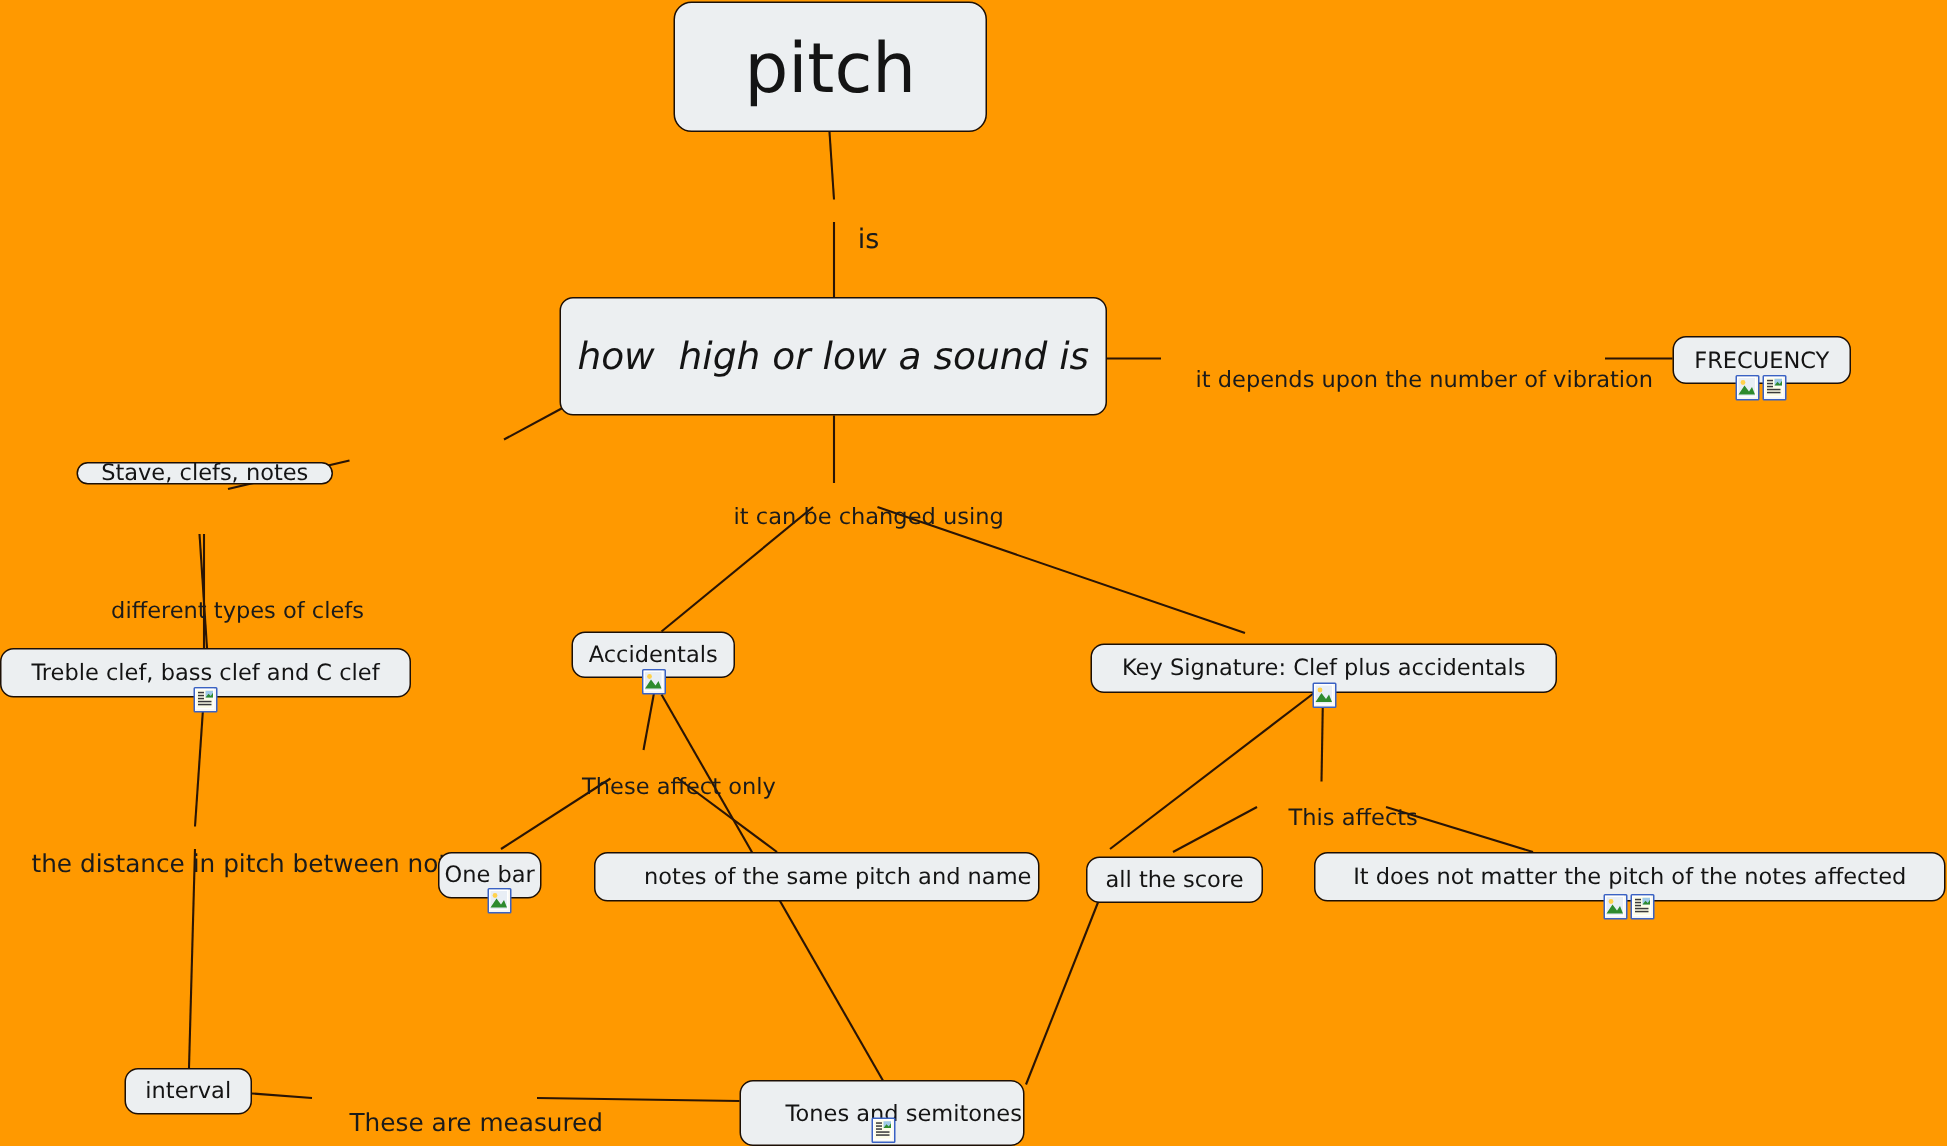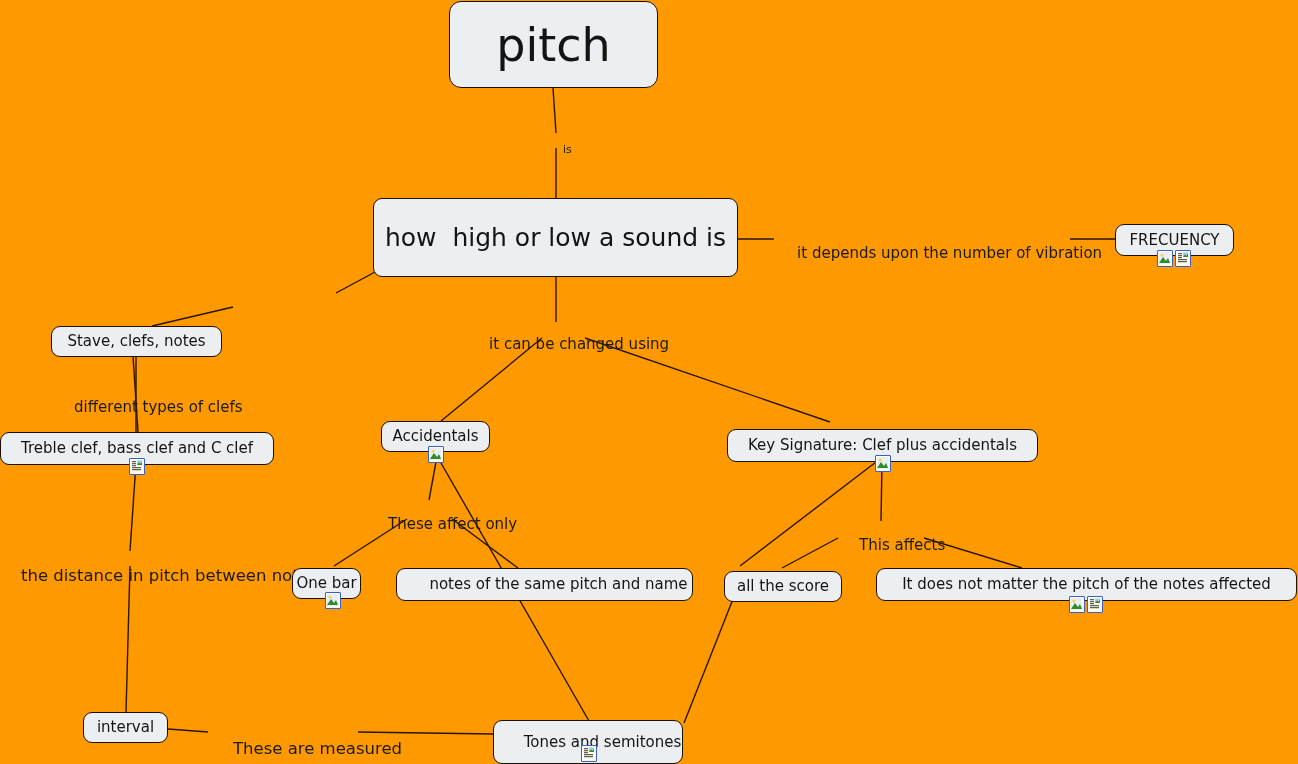--- a/index.html
+++ b/index.html
@@ -37,32 +37,33 @@
     white-space: pre;
     line-height: 1;
     z-index: 5;
   }
   .node.root {
     font-size: 46px;
     border-radius: 12px;
   }
   .node.big {
     font-size: 25px;
+    font-style: italic;
   }
   .node.mid {
     font-size: 15px;
   }
   .edge-label {
     position: absolute;
     color: #1b1b1b;
     white-space: pre;
     line-height: 1;
     z-index: 4;
   }
-  .edge-label.s13 { font-size: 11px; }
+  .edge-label.s13 { font-size: 18px; }
   .edge-label.s15 { font-size: 15px; }
   .edge-label.s16 { font-size: 16.5px; }
   .icon-tray {
     position: absolute;
     display: flex;
     gap: 2px;
     z-index: 8;
   }
   .micon {
     width: 16px;
@@ -158,21 +159,21 @@
           <rect x="2" y="2.2" width="4" height="1"></rect>
           <rect x="2" y="4.2" width="4" height="1"></rect>
           <rect x="2" y="6.2" width="4" height="1"></rect>
           <rect x="2" y="8.2" width="9" height="1"></rect>
           <rect x="2" y="10.2" width="9" height="1"></rect>
         </g>
       </svg>
     </span>
   </div>
 
-  <div class="node mid" style="left:51px; top:326px; width:171px; height:31px;">
+  <div class="node mid" style="left:51px; top:308px; width:171px; height:15px;">
     <span>Stave, clefs, notes</span>
   </div>
 
   <div class="node mid" style="left:0px; top:432px; width:274px; height:33px;">
     <span>Treble clef, bass clef and C clef</span>
   </div>
   <div class="icon-tray" style="left:129px; top:458px;">
     <span class="micon">
       <svg width="13" height="14" viewBox="0 0 13 14">
         <rect x="0" y="0" width="13" height="14" fill="#ffffff"></rect>

